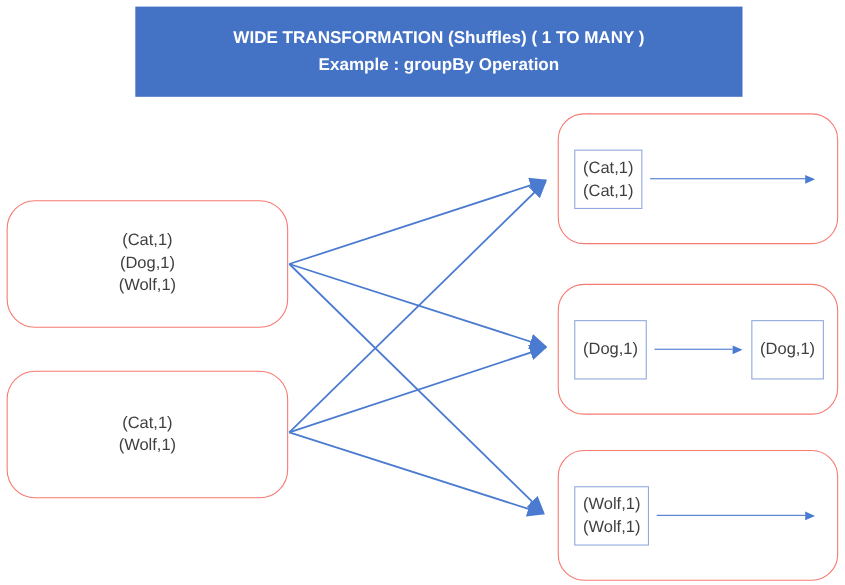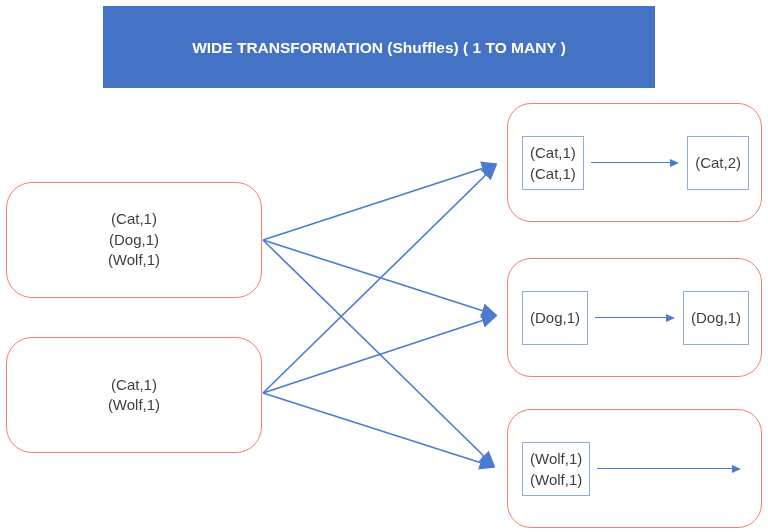--- a/index.html
+++ b/index.html
@@ -10,21 +10,21 @@
     --arrow:#4B7BD0;
     --text:#3F3F3F;
   }
   *{box-sizing:border-box;margin:0;padding:0;}
   html,body{background:#ffffff;}
   body{font-family:"Liberation Sans","DejaVu Sans",sans-serif;color:var(--text);}
   .canvas{position:relative;width:768px;height:532px;background:#ffffff;overflow:hidden;}
 
   
   .banner{
-    position:absolute;left:103px;top:6px;width:552px;height:82px;
+    position:absolute;left:123px;top:6px;width:552px;height:82px;
     background:var(--banner_bg);color:var(--banner_text);
     display:flex;flex-direction:column;justify-content:center;align-items:center;
     font-weight:bold;font-size:15.5px;line-height:25px;text-align:center;
   }
 
   
   .partition{
     position:absolute;left:6px;width:256px;height:116px;
     border:1.5px solid var(--partition_border);border-radius:26px;background:#fff;
     display:flex;flex-direction:column;justify-content:center;align-items:center;
@@ -60,20 +60,21 @@
   .arrows line{stroke:var(--arrow);stroke-width:1.6;}
   .arrows .ahead{fill:var(--arrow);}
 </style>
 </head>
 <body>
 
 <div class="canvas">
 
   <div class="banner">
     <div>WIDE TRANSFORMATION (Shuffles) ( 1 TO MANY )</div>
+    <div>Example : groupBy Operation</div>
   </div>
 
   <div class="partition p0">
     <div>(Cat,1)</div>
     <div>(Dog,1)</div>
     <div>(Wolf,1)</div>
   </div>
 
   <div class="partition p1">
     <div>(Cat,1)</div>
@@ -97,23 +98,20 @@
   <div class="group g0">
     <div class="row">
       <div class="innerbox">
         <div>(Cat,1)</div>
         <div>(Cat,1)</div>
       </div>
       <div class="harrow">
         <div class="shaft"></div>
         <div class="head"></div>
       </div>
-      <div class="innerbox">
-        <div>(Cat,2)</div>
-      </div>
     </div>
   </div>
 
   <div class="group g1">
     <div class="row">
       <div class="innerbox">
         <div>(Dog,1)</div>
       </div>
       <div class="harrow">
         <div class="shaft"></div>

